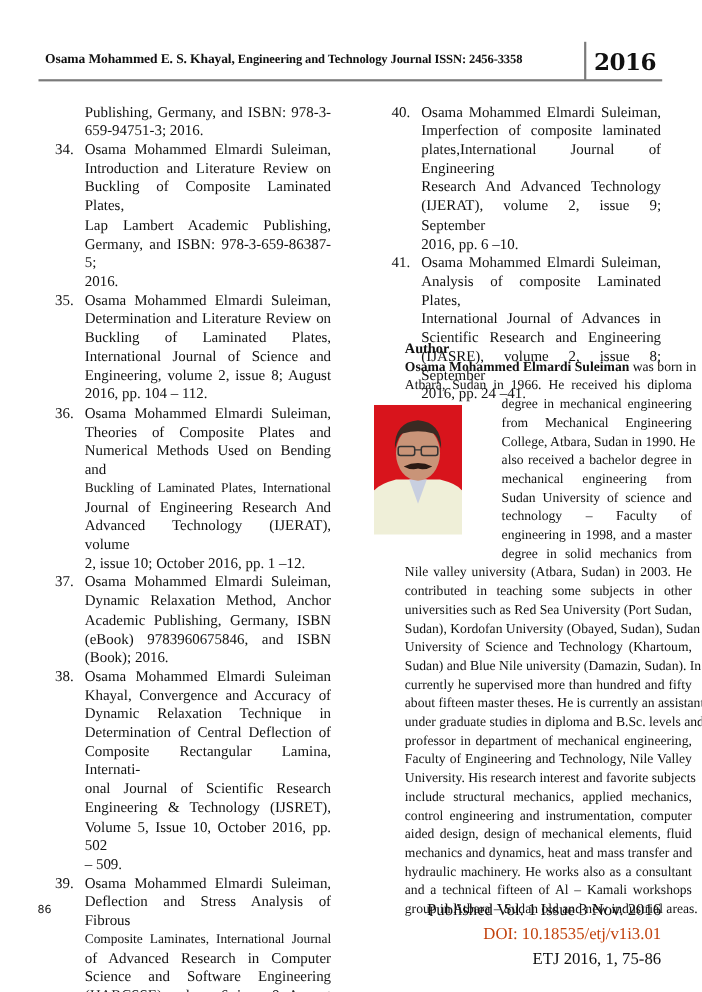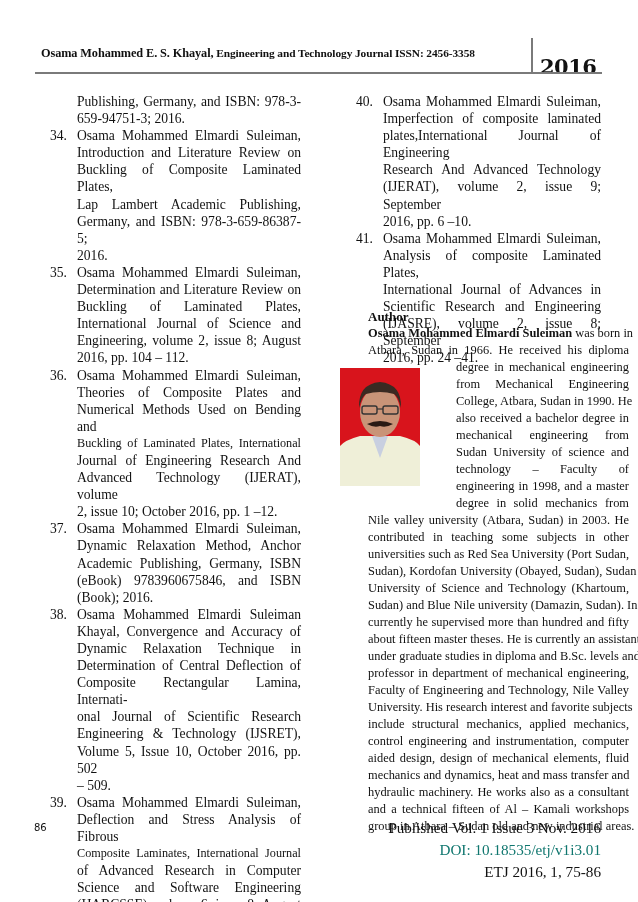--- a/index.html
+++ b/index.html
@@ -3,21 +3,21 @@
   <meta charset="utf-8">
   <style>
     html, body { margin: 0; padding: 0; background: #ffffff; }
     body { width: 638px; height: 902px; position: relative; overflow: hidden;
            font-family: "Liberation Serif", "DejaVu Serif", serif; color: #111; }
     .header { position: absolute; left: 35px; top: 38px; width: 567px; height: 35px; }
     .header-text { position: absolute; left: 6px; top: 8px; font-size: 11.4px; font-weight: bold;
                    white-space: nowrap; letter-spacing: -0.1px; }
     .header-text .author { font-size: 12.3px; }
     .header-vline { position: absolute; left: 496px; top: 0; width: 2px; height: 35px; background: #7a7a7a; }
-    .header-year { position: absolute; left: 505px; top: 16px; font-size: 21px; font-weight: bold;
+    .header-year { position: absolute; left: 505px; top: 6px; font-size: 21px; font-weight: bold;
                    font-family: "DejaVu Serif", serif; letter-spacing: -0.5px; }
     .header-hline { position: absolute; left: 0; top: 34px; width: 567px; height: 2px; background: #7a7a7a; }
 
     .col { position: absolute; font-size: 13.6px; line-height: 17.1px; }
     .col-left { left: 50px; top: 93px; width: 251px; }
     .col-right { left: 356px; top: 93px; width: 245px; }
     .ref { position: relative; padding-left: 27px; text-align: justify; }
     .ref .num { position: absolute; left: 0; top: 0; }
     .ref .line { display: block; text-align: justify; text-align-last: justify; }
     .ref .line.last { text-align-last: left; }
@@ -26,21 +26,21 @@
     .author-block { position: absolute; left: 340px; top: 308px; width: 261px; font-size: 12.4px; line-height: 17px; margin-left: 28px; }
     .author-title { font-weight: bold; font-size: 13px; margin-bottom: 0px; }
     .author-block .line { display: block; text-align: justify; text-align-last: justify; white-space: nowrap; }
     .author-block .line.last { text-align-last: left; }
     .author-block .indent { padding-left: 88px; }
     .bold { font-weight: bold; }
     .photo { position: absolute; left: 340px; top: 368px; width: 82px; height: 120px; overflow: hidden; }
 
     .page-num { position: absolute; left: 34px; top: 822px; font-size: 10px; font-family: "DejaVu Sans", sans-serif; }
     .footer { position: absolute; right: 37px; top: 817px; text-align: right; font-size: 15.2px; line-height: 22px; }
-    .footer .doi { color: #0f766e; }
+    .footer .doi { color: #c2410c; }
   </style>
 </head>
 <body>
 
 <div class="header">
   <div class="header-text">
     <span class="author">Osama Mohammed E. S. Khayal,</span>
     <span>Engineering and Technology Journal</span>
     <span>ISSN: 2456-3358</span>
   </div>

